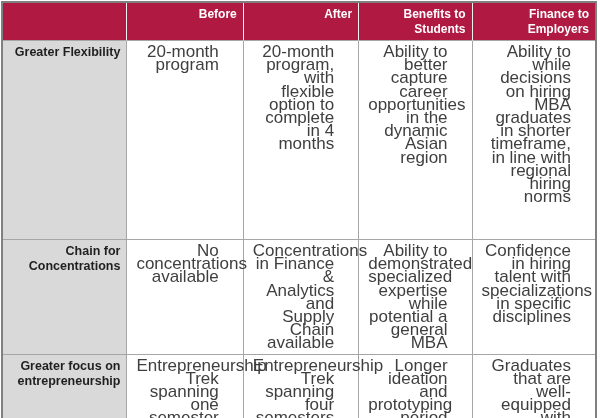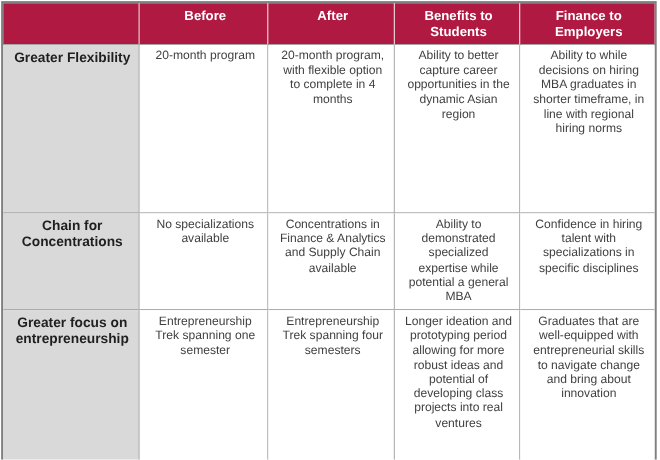--- a/index.html
+++ b/index.html
@@ -35,21 +35,21 @@
     table-layout: fixed;
   }
   col.c-label { width: 124px; }
   col.c-before { width: 116px; }
   col.c-after { width: 115px; }
   col.c-students { width: 113px; }
   col.c-employers { width: 122px; }
 
   th, td {
     vertical-align: top;
-    text-align: center;
+    text-align: right;
     border-right: 1px solid var(--grid-line);
     border-bottom: 1px solid var(--grid-line);
   }
   th:last-child, td:last-child { border-right: none; }
   tr.last td, tr.last th { border-bottom: none; }
 
   thead th {
     background: var(--header-bg);
     color: var(--header-text);
     font-size: 12px;
@@ -63,26 +63,26 @@
     background: var(--label-bg);
     color: var(--label-text);
     font-size: 12.5px;
     font-weight: bold;
     line-height: 15px;
     padding: 4px 6px 4px 8px;
   }
   tbody td {
     background: #ffffff;
     color: var(--body-text);
-    font-size: 11px;
+    font-size: 17px;
     font-weight: normal;
     line-height: 13.2px;
-    padding: 4px 6px 4px 9px;
+    padding: 4px 24px 4px 9px;
   }
-  tr.r0 { height: 153px; }
+  tr.r0 { height: 199px; }
   tr.r1 { height: 83px; }
   tr.r2 { height: 141px; }
 </style>
 </head>
 <body>
 
 <div class="canvas">
   <table class="cmp">
     <colgroup>
       <col class="c-label">
@@ -103,21 +103,21 @@
     <tbody>
       <tr class="r0">
         <th class="rowlabel">Greater Flexibility</th>
         <td>20-month program</td>
         <td>20-month program, with flexible option to complete in 4 months</td>
         <td>Ability to better capture career opportunities in the dynamic Asian region</td>
         <td>Ability to while decisions on hiring MBA graduates in shorter timeframe, in line with regional hiring norms</td>
       </tr>
       <tr class="r1">
         <th class="rowlabel">Chain for Concentrations</th>
-        <td>No specializations available</td>
+        <td>No concentrations available</td>
         <td>Concentrations in Finance &amp; Analytics and Supply Chain available</td>
         <td>Ability to demonstrated specialized expertise while potential a general MBA</td>
         <td>Confidence in hiring talent with specializations in specific disciplines</td>
       </tr>
       <tr class="r2 last">
         <th class="rowlabel">Greater focus on entrepreneurship</th>
         <td>Entrepreneurship Trek spanning one semester</td>
         <td>Entrepreneurship Trek spanning four semesters</td>
         <td>Longer ideation and prototyping period allowing for more robust ideas and potential of developing class projects into real ventures</td>
         <td>Graduates that are well-equipped with entrepreneurial skills to navigate change and bring about innovation</td>

